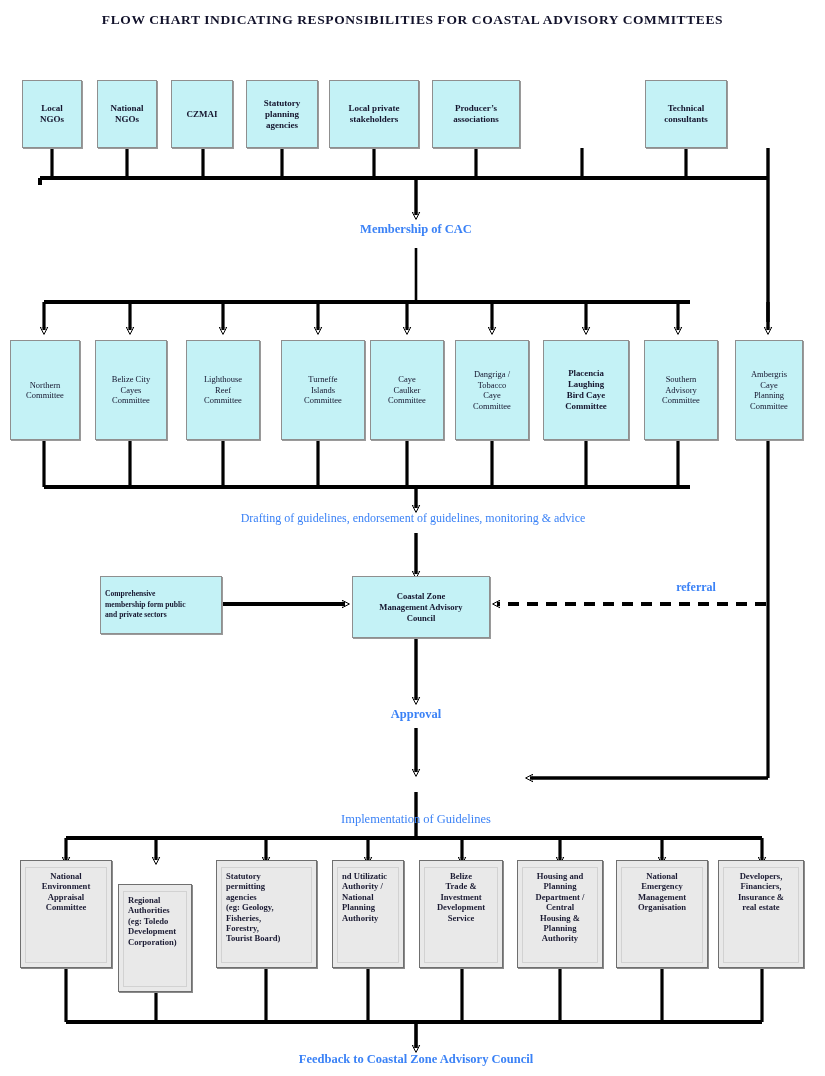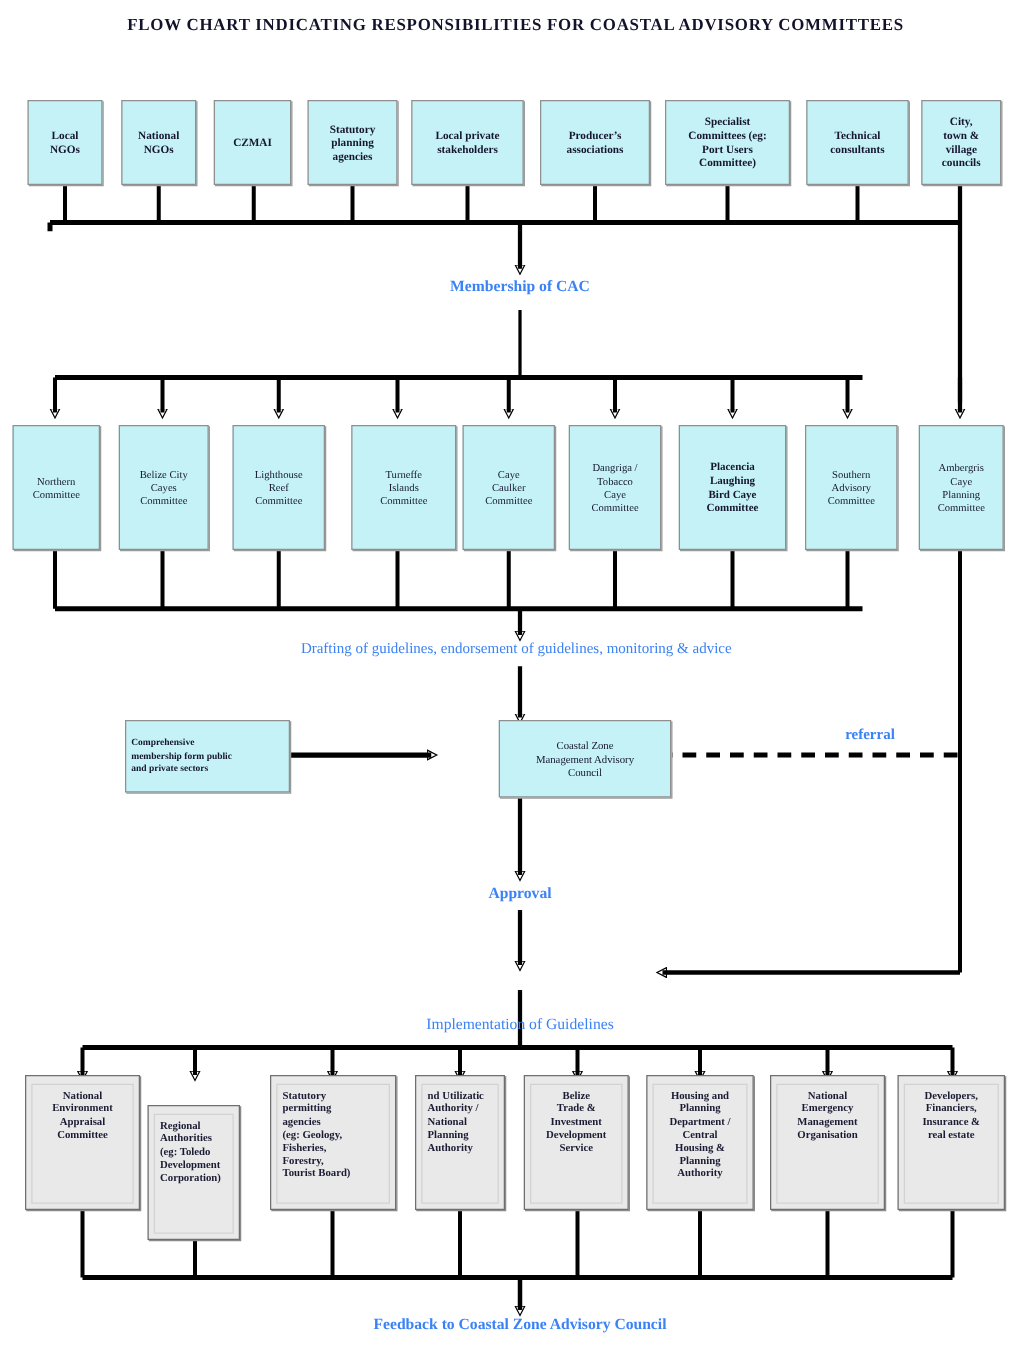--- a/index.html
+++ b/index.html
@@ -33,21 +33,21 @@
   .node span{display:block;width:100%;}
 
   .cyan{
     background:#c4f2f6;
     border:1px solid #8f8f8f;
     box-shadow:1px 1px 0 #9a9a9a;
     font-size:9px;line-height:11px;font-weight:bold;
     color:#15152e;
   }
   .cyan.small{font-size:8.5px;line-height:10.5px;font-weight:normal;}
-  .cyan.normalw{font-weight:normal;margin-left:47px;}
+  .cyan.normalw{font-weight:bold;}
 
   .grey{
     background:#e9e9e9;
     border:1px solid #6f6f6f;
     box-shadow:1px 1px 0 #8a8a8a;
     font-size:8.6px;line-height:10.4px;font-weight:bold;
     color:#1b1b33;
     align-items:flex-start;
     padding:6px 4px 4px 4px;
   }
@@ -191,29 +191,23 @@
     </div>
   <div class="node cyan" style="left:246px;top:80px;width:72px;height:68px;">
       <span>Statutory<br>planning<br>agencies</span>
     </div>
   <div class="node cyan" style="left:329px;top:80px;width:90px;height:68px;justify-content:flex-end;">
       <span>Local private<br>stakeholders</span>
     </div>
   <div class="node cyan" style="left:432px;top:80px;width:88px;height:68px;">
       <span>Producer’s<br>associations</span>
     </div>
-  <div class="node cyan" style="left:532px;top:80px;width:100px;height:68px;">
-      <span>Specialist<br>Committees (eg:<br>Port Users<br>Committee)</span>
-    </div>
   <div class="node cyan" style="left:645px;top:80px;width:82px;height:68px;">
       <span>Technical<br>consultants</span>
     </div>
-  <div class="node cyan" style="left:737px;top:80px;width:64px;height:68px;">
-      <span>City,<br>town &amp;<br>village<br>councils</span>
-    </div>
 
   <div class="flabel bold t13" style="left:286px;top:222px;width:260px;">Membership of CAC</div>
 
   <div class="node cyan small" style="left:10px;top:340px;width:70px;height:100px;">
       <span>Northern<br>Committee</span>
     </div>
   <div class="node cyan small" style="left:95px;top:340px;width:72px;height:100px;">
       <span>Belize City<br>Cayes<br>Committee</span>
     </div>
   <div class="node cyan small" style="left:186px;top:340px;width:74px;height:100px;">
@@ -233,21 +227,21 @@
     </div>
   <div class="node cyan small" style="left:644px;top:340px;width:74px;height:100px;">
       <span>Southern<br>Advisory<br>Committee</span>
     </div>
   <div class="node cyan small" style="left:735px;top:340px;width:68px;height:100px;">
       <span>Ambergris<br>Caye<br>Planning<br>Committee</span>
     </div>
 
   <div class="flabel t12" style="left:113px;top:511px;width:600px;">Drafting of guidelines, endorsement of guidelines, monitoring &amp; advice</div>
 
-  <div class="node cyan" style="left:100px;top:576px;width:132px;height:58px;font-size:7.6px;line-height:10.5px;font-weight:bold;text-align:left;justify-content:flex-start;padding:0 4px;">
+  <div class="node cyan" style="left:100px;top:576px;width:122px;height:58px;font-size:7.6px;line-height:10.5px;font-weight:bold;text-align:left;justify-content:flex-start;padding:0 4px;">
     <span>Comprehensive<br>membership  form  public<br>and private sectors</span>
   </div>
 
   <div class="node cyan normalw" style="left:352px;top:576px;width:138px;height:62px;font-size:8.6px;line-height:11px;">
     <span>Coastal Zone<br>Management Advisory<br>Council</span>
   </div>
 
   <div class="flabel bold t12" style="left:651px;top:580px;width:90px;">referral</div>
 
   <div class="flabel bold t13" style="left:336px;top:707px;width:160px;">Approval</div>

